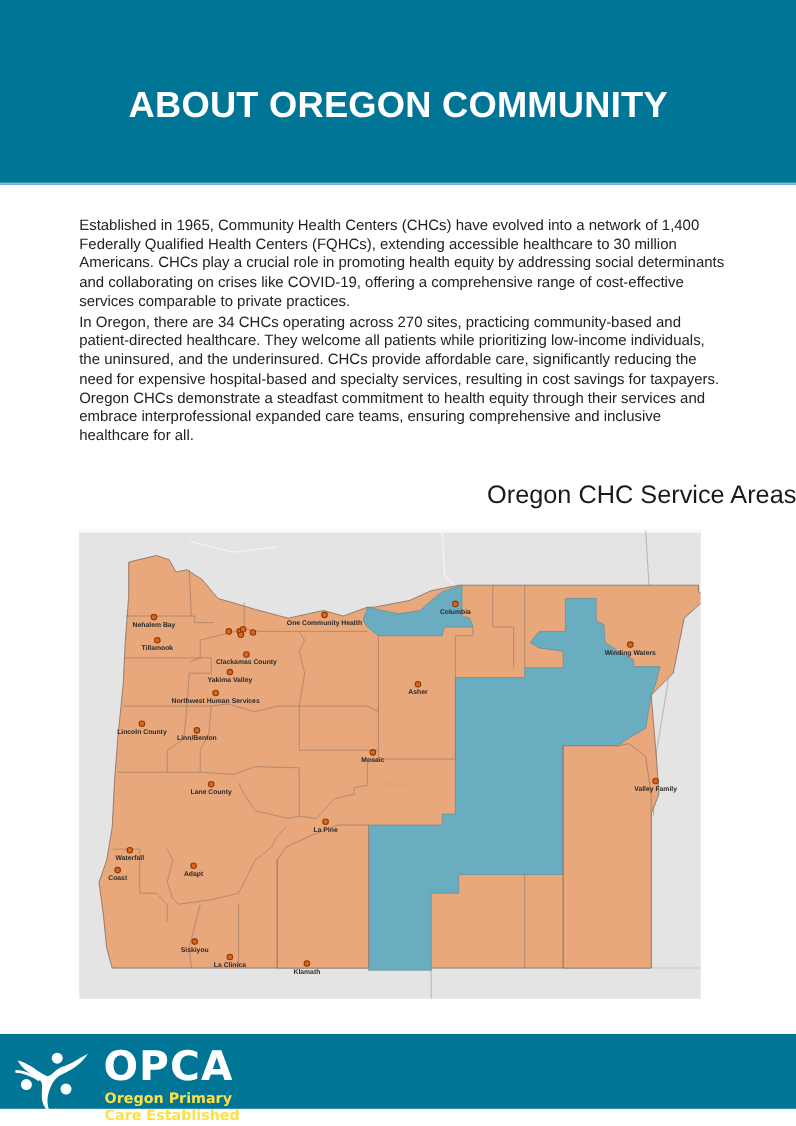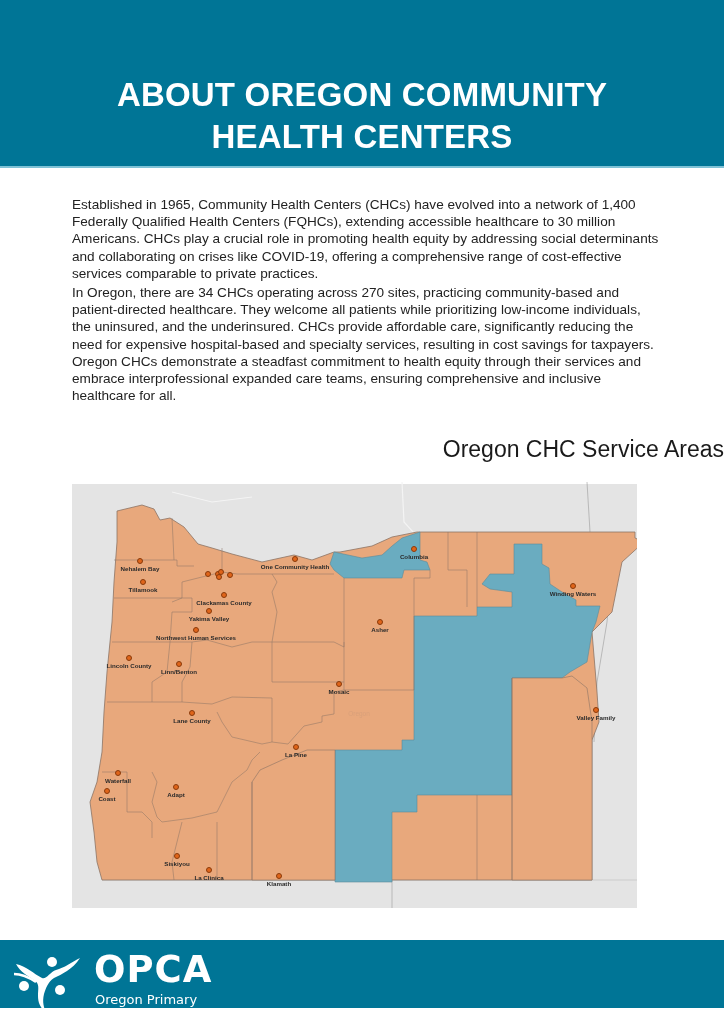--- a/index.html
+++ b/index.html
@@ -56,31 +56,31 @@
       padding-left: 48px;
     }
     .logo-mark { position: absolute; left: 12px; top: 12px; }
     .logo-name {
       position: absolute; left: 94px; top: 8px;
       color: #fff; font-size: 37px; font-weight: bold; letter-spacing: 1px;
       font-family: "DejaVu Sans", sans-serif;
     }
     .logo-sub {
       position: absolute; left: 95px; top: 52px;
-      color: #ffffff; font-size: 13px; line-height: 15px;
+      color: #fde047; font-size: 13px; line-height: 15px;
       font-family: "DejaVu Sans", sans-serif;
+      font-weight: bold;
     }
   </style>
 </head>
 <body>
 
 <div class="header">
   <div class="header-title">
     <div>ABOUT OREGON COMMUNITY</div>
-    <div>HEALTH CENTERS</div>
   </div>
 </div>
 
 <div class="body-text p1">Established in 1965, Community Health Centers (CHCs) have evolved into a network of 1,400 Federally Qualified Health Centers (FQHCs), extending accessible healthcare to 30 million Americans. CHCs play a crucial role in promoting health equity by addressing social determinants and collaborating on crises like COVID-19, offering a comprehensive range of cost-effective services comparable to private practices.</div>
 <div class="body-text p2">In Oregon, there are 34 CHCs operating across 270 sites, practicing community-based and patient-directed healthcare. They welcome all patients while prioritizing low-income individuals, the uninsured, and the underinsured. CHCs provide affordable care, significantly reducing the need for expensive hospital-based and specialty services, resulting in cost savings for taxpayers. Oregon CHCs demonstrate a steadfast commitment to health equity through their services and embrace interprofessional expanded care teams, ensuring comprehensive and inclusive healthcare for all.</div>
 
 <div class="map-title">Oregon CHC Service Areas</div>
 
 <div class="map-wrap">
   <svg width="565" height="426" viewBox="0 0 565 426">
@@ -201,15 +201,15 @@
   <svg class="logo-mark" width="72" height="62" viewBox="0 0 72 62">
     <circle cx="40" cy="10" r="5" fill="#fff"></circle>
     <circle cx="12" cy="34" r="5" fill="#fff"></circle>
     <circle cx="48" cy="38" r="5" fill="#fff"></circle>
     <path d="M4 12 C14 14 22 22 30 26 C34 28 38 20 44 18 C52 16 60 10 68 6 C60 18 50 22 42 26 C36 30 34 36 32 42 C30 50 32 56 34 60 C28 56 26 50 26 44 C26 36 28 32 22 28 C16 24 8 20 4 12 Z" fill="#fff"></path>
     <path d="M2 22 C10 22 18 26 24 30" stroke="#fff" stroke-width="2.5" fill="none"></path>
   </svg>
   <div class="logo-name">OPCA</div>
   <div class="logo-sub">
     <div>Oregon Primary</div>
-    <div>They Association</div>
+    <div>Care Established</div>
   </div>
 </div>
 
 </body></html>

